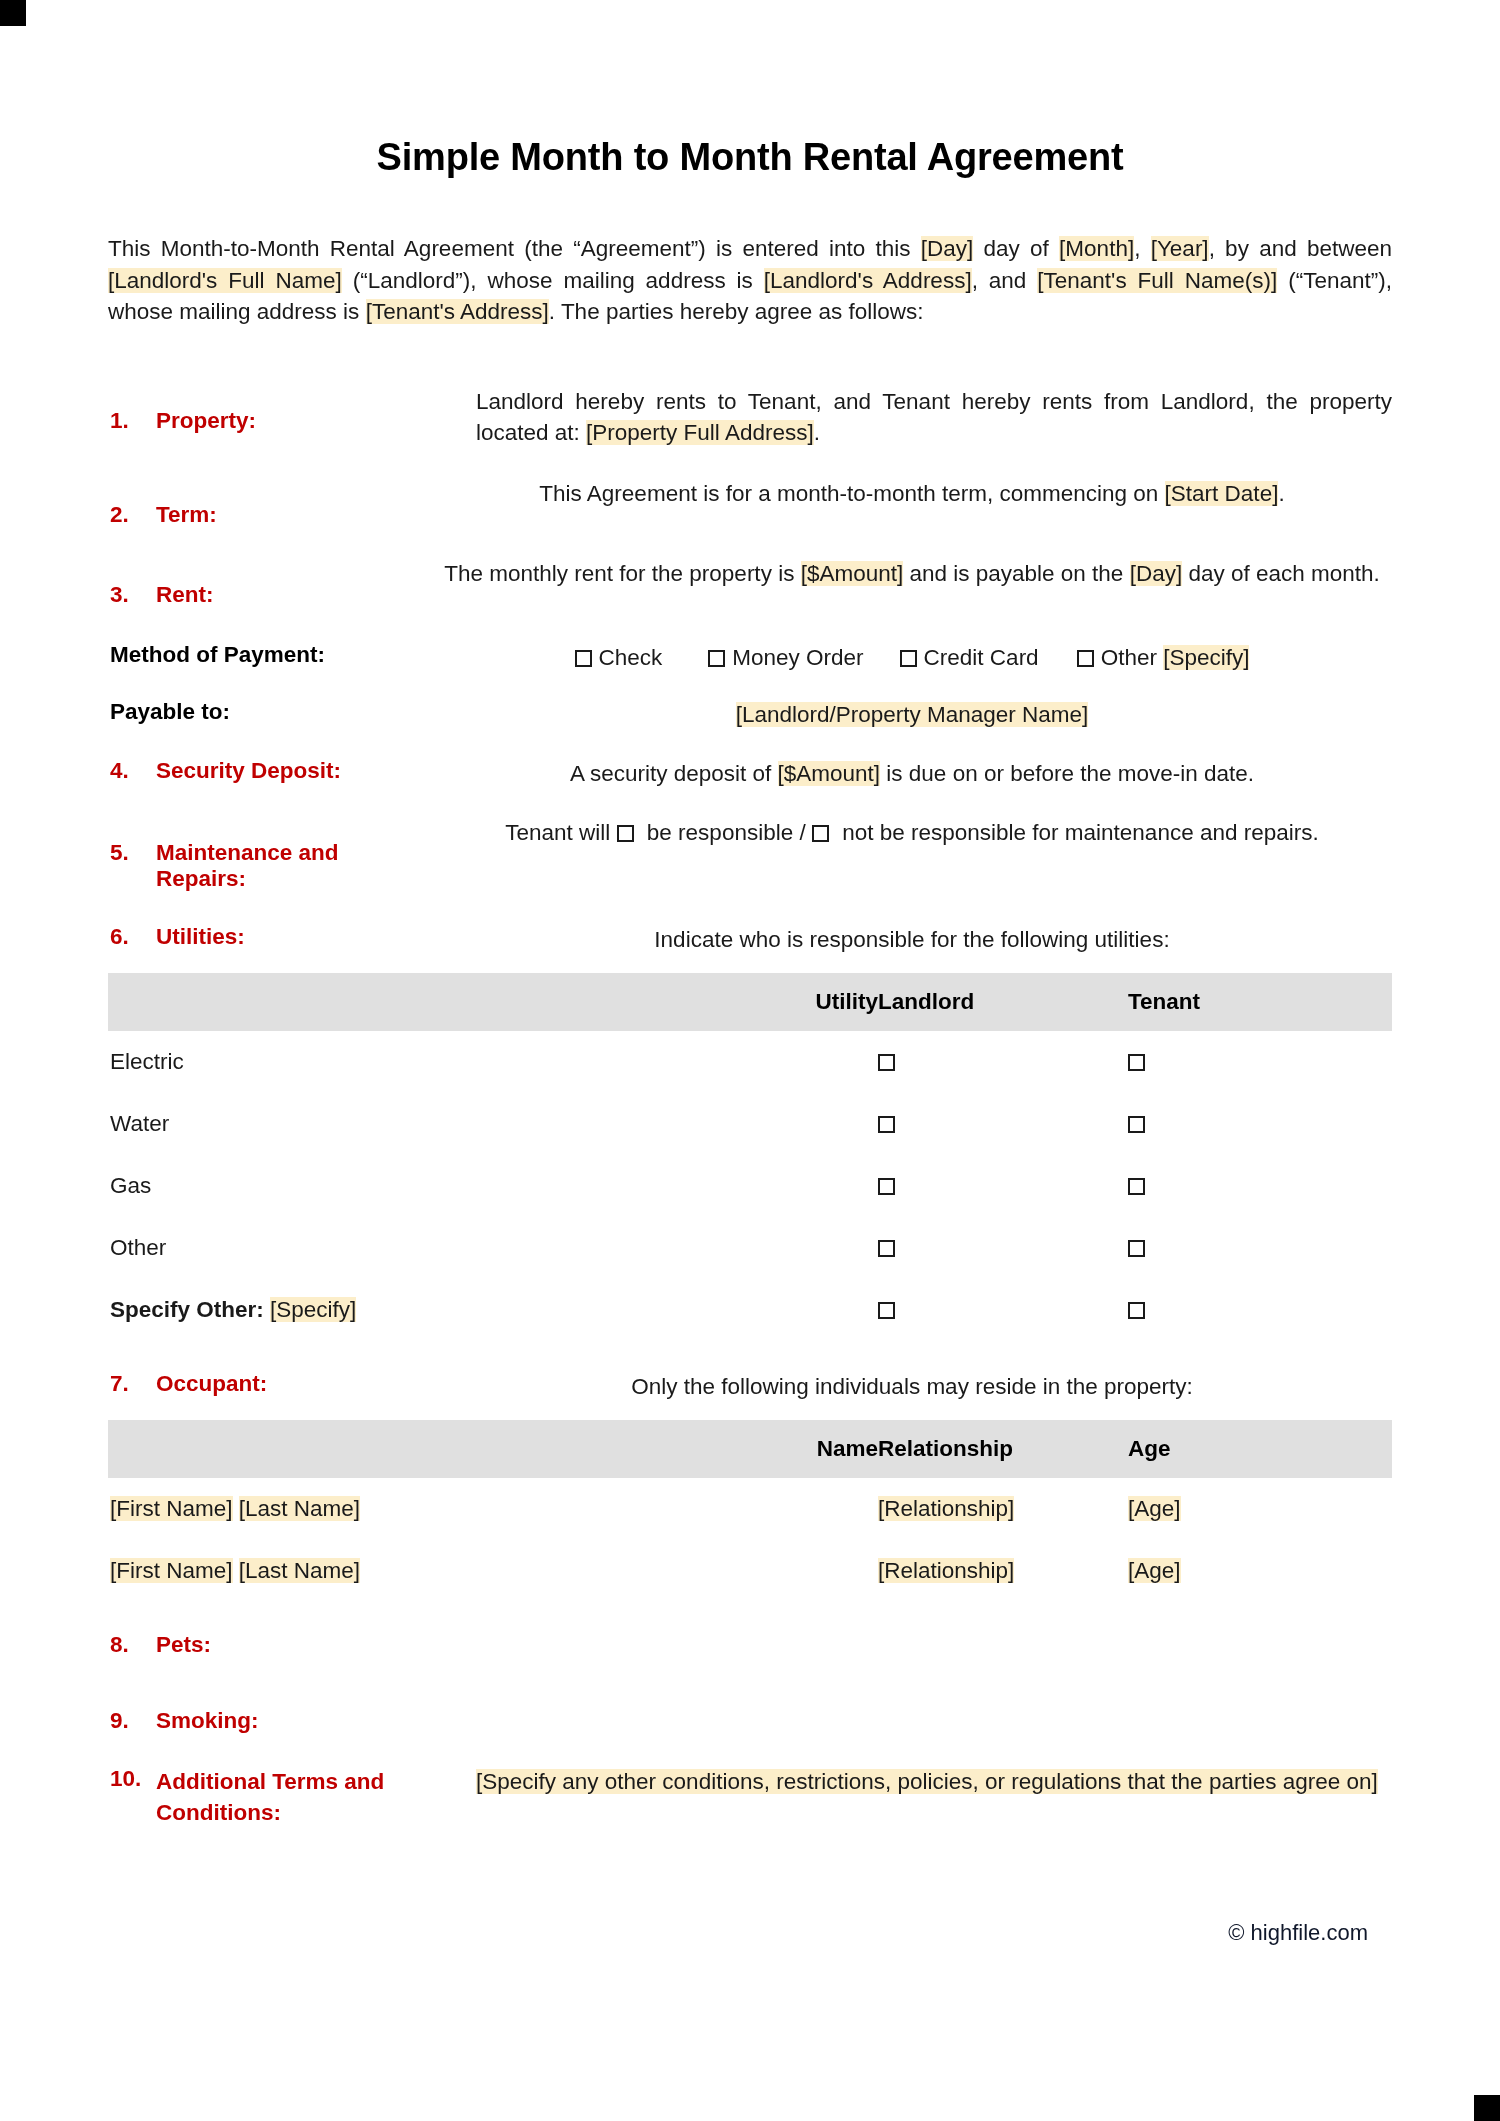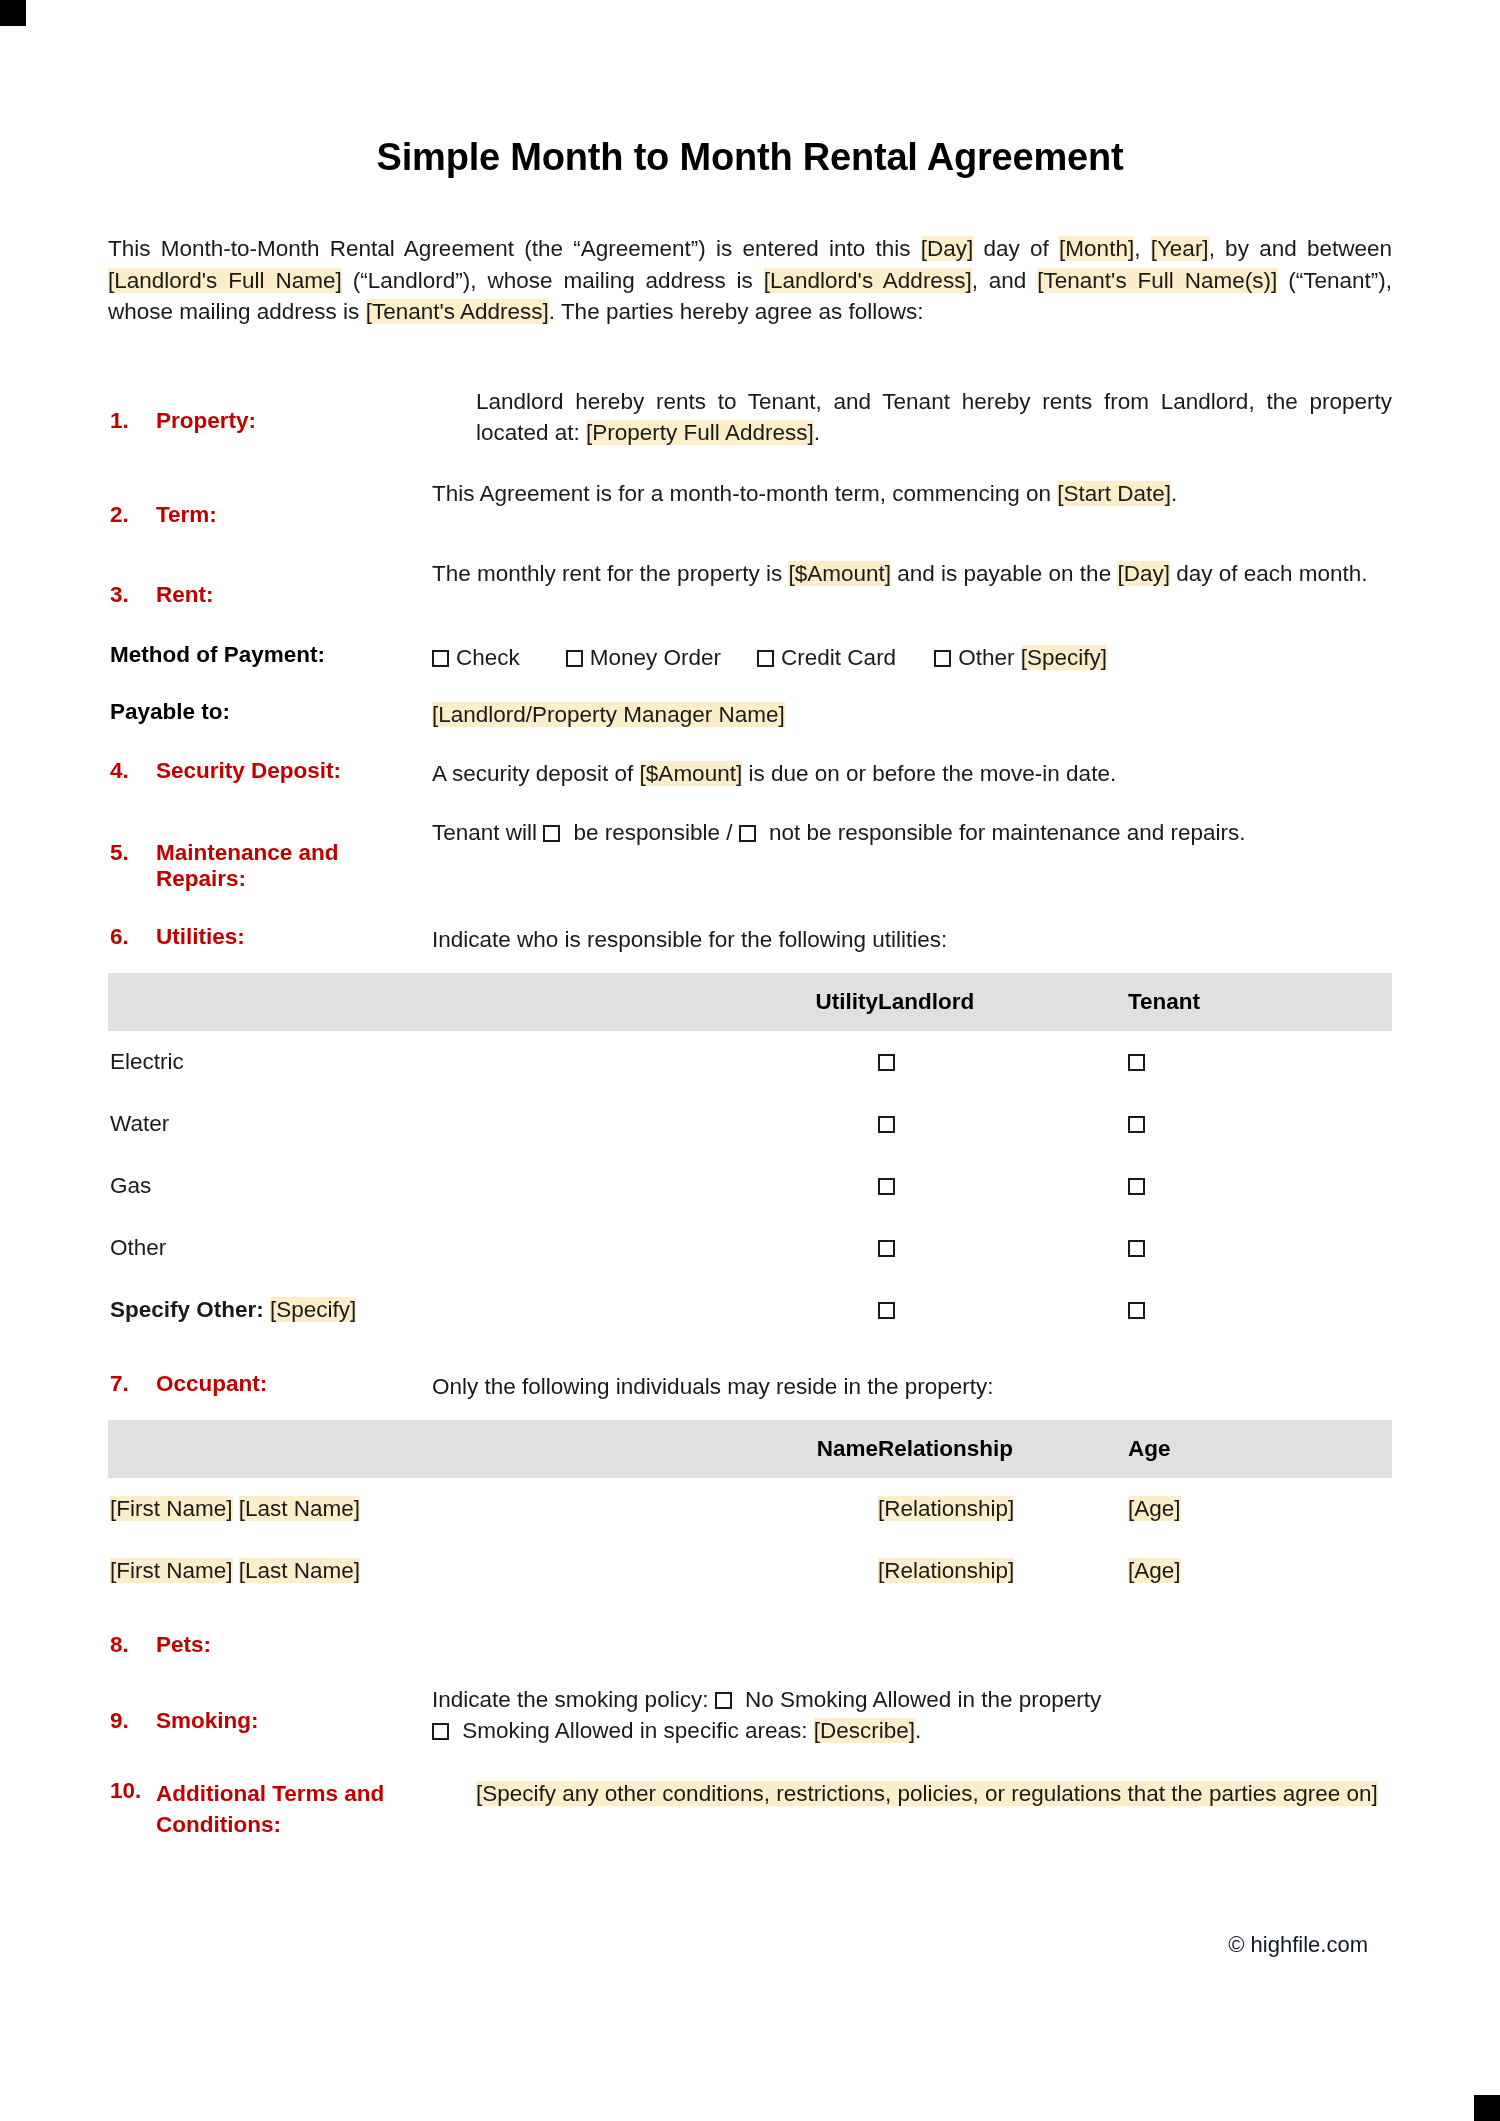--- a/index.html
+++ b/index.html
@@ -83,20 +83,21 @@
   .row .label .num {
     flex: 0 0 46px;
     width: 46px;
   }
   .row .label .txt { flex: 1 1 auto; }
   .row .body {
     flex: 1 1 auto;
     font-size: 22.5px;
     line-height: 1.38;
     color: #1a1a1a;
+    text-align: center;
   }
   .row .body.justify {
     text-align: justify;
     text-justify: inter-word;
     margin-left: 44px;
   }
 
   .row.r-property { margin-top: 58px; }
   .row.r-property .label { padding-top: 22px; }
   .row.r-term { margin-top: 30px; }
@@ -339,21 +340,20 @@
         <span class="num">8.</span>
         <span class="txt">Pets:</span>
       </div>
     </div>
 
     <div class="row r-smoking">
       <div class="label">
         <span class="num">9.</span>
         <span class="txt">Smoking:</span>
       </div>
-      <div class="body"><span>Indicate the smoking policy: </span><span class="cb"></span><span> No Smoking Allowed in the property</span><br><span class="cb"></span><span> Smoking Allowed in specific areas: </span><span class="hl">[Describe]</span><span>.</span></div>
     </div>
 
     <div class="row r-addl">
       <div class="label">
         <span class="num">10.</span>
         <span class="txt"><span>Additional Terms and</span><br><span>Conditions:</span></span>
       </div>
       <div class="body justify"><span class="hl">[Specify any other conditions, restrictions, policies, or regulations that the parties agree on]</span></div>
     </div>
 

